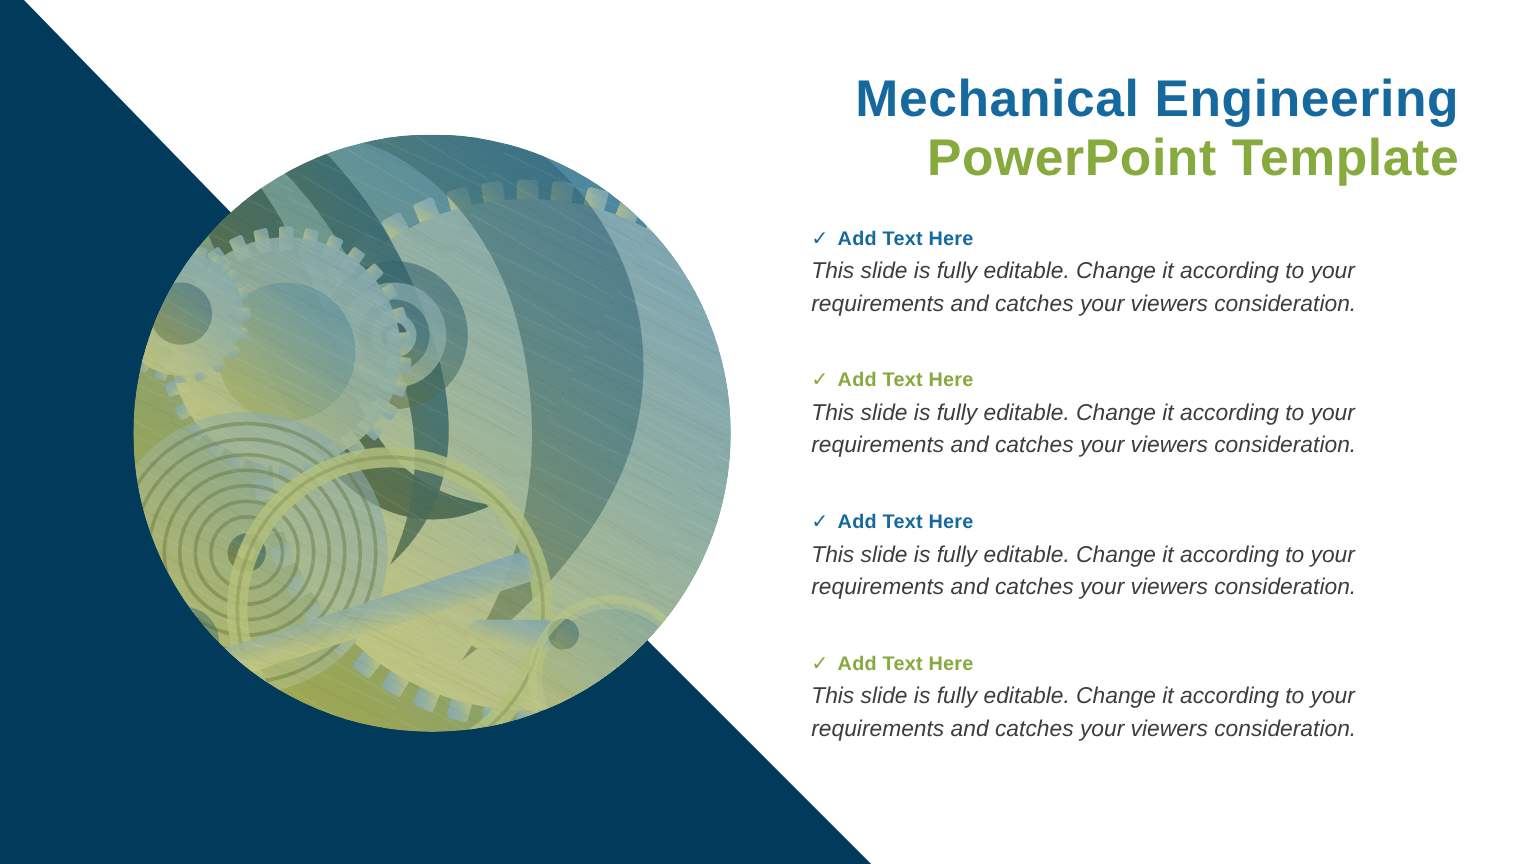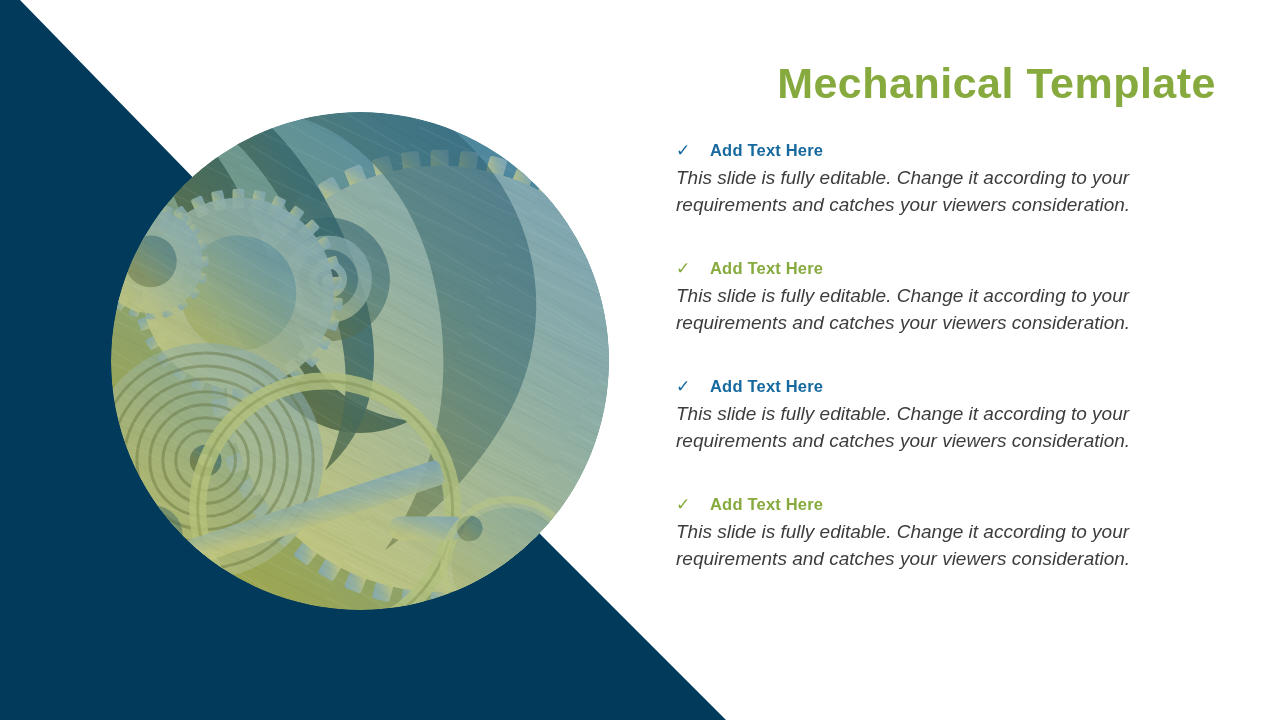--- a/index.html
+++ b/index.html
@@ -98,21 +98,21 @@
     display: inline-block;
     width: 22px;
     flex: 0 0 22px;
     font-size: 17px;
     line-height: 1;
     font-weight: normal;
   }
   .bullet-title {
     font-size: 16.5px;
     font-weight: bold;
-    margin-left: 12px;
+    margin-left: 0;
     letter-spacing: 0.2px;
   }
   .bullet-body {
     font-size: 19px;
     font-style: italic;
     color: #3d3d3d;
     line-height: 1.42;
     margin-left: 0px;
     max-width: 512px;
   }
@@ -372,21 +372,22 @@
 
         <rect x="0" y="0" width="500" height="500" fill="url(#scratch)"></rect>
         <circle cx="250" cy="250" r="250" fill="url(#duo)" opacity="0.16"></circle>
       </g>
     </svg>
   </div>
 
   <div id="content">
 
     <div id="title-block">
-      <span class="title-line title-line-2">Mechanical Template</span>
+      <span class="title-line title-line-1">Mechanical Engineering</span>
+      <span class="title-line title-line-2">PowerPoint Template</span>
     </div>
 
     <div id="bullet-list">
 
       <div class="bullet-item">
         <div class="bullet-head">
           <span class="check-icon c-blue">✓</span>
           <span class="bullet-title c-blue">Add Text Here</span>
         </div>
         <div class="bullet-body">This slide is fully editable. Change it according to your requirements and catches your viewers consideration.</div>

